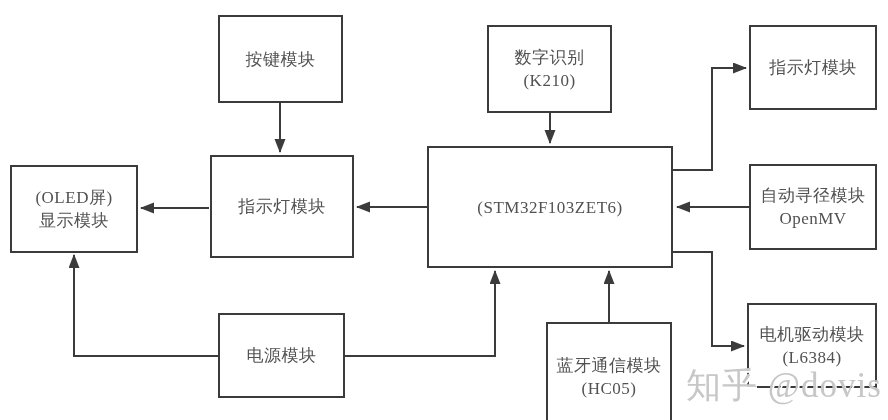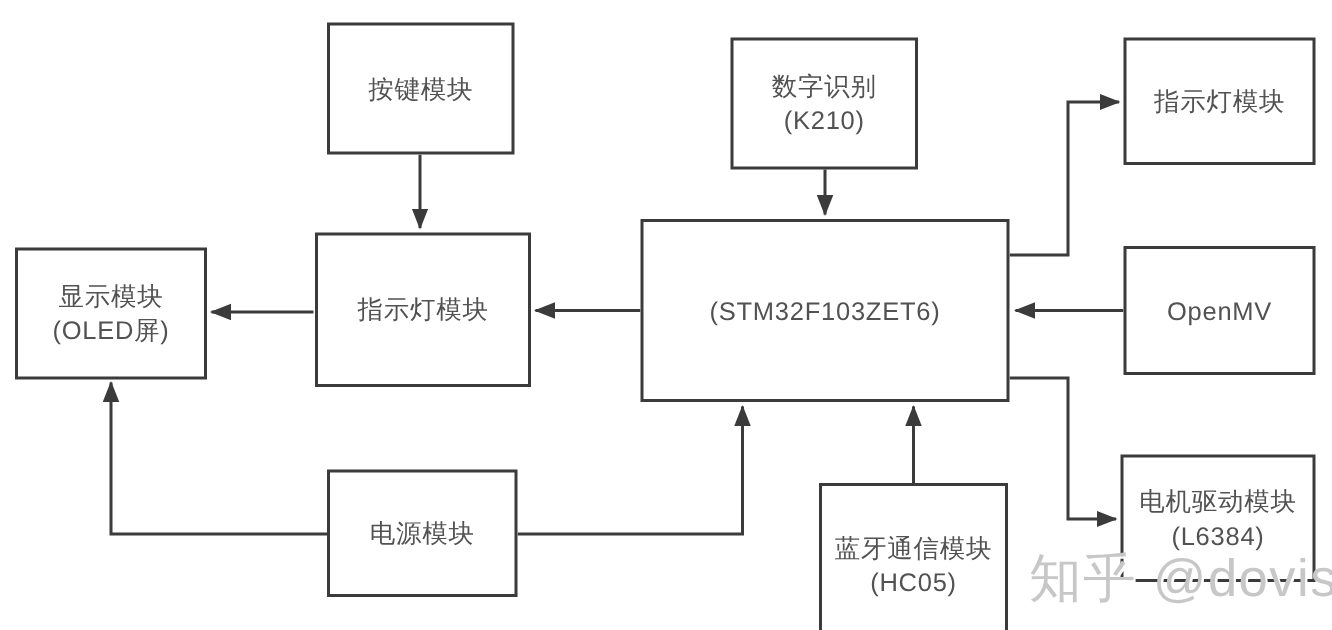--- a/index.html
+++ b/index.html
@@ -5,21 +5,21 @@
   html, body {
     margin: 0;
     padding: 0;
     background: #ffffff;
   }
   .stage {
     position: relative;
     width: 888px;
     height: 420px;
     background: var(--background, #ffffff);
-    font-family: Liberation Sans, sans-serif;
+    font-family: Liberation Serif, serif;
     overflow: hidden;
   }
   .wires {
     position: absolute;
     left: 0;
     top: 0;
   }
   .wire {
     stroke: var(--line, #3b3b3b);
     stroke-width: 2;
@@ -94,39 +94,40 @@
   </div>
 
   <div class="node" style="left:749px; top:25px; width:128px; height:85px;text-align:right;">
     <div class="label">
       <span class="line">指示灯模块</span>
     </div>
   </div>
 
   <div class="node" style="left:10px; top:165px; width:128px; height:88px;">
     <div class="label">
+      <span class="line">(OLED屏)</span>
       <span class="line">显示模块</span>
-      <span class="line">(OLED屏)</span>
     </div>
   </div>
 
   <div class="node" style="left:210px; top:155px; width:144px; height:103px;">
     <div class="label">
       <span class="line">指示灯模块</span>
     </div>
   </div>
 
   <div class="node" style="left:427px; top:146px; width:246px; height:122px;">
     <div class="label">
       <span class="line">(STM32F103ZET6)</span>
     </div>
   </div>
 
   <div class="node" style="left:749px; top:164px; width:128px; height:86px;">
     <div class="label">
+      <span class="line">自动寻径模块</span>
       <span class="line">OpenMV</span>
     </div>
   </div>
 
   <div class="node" style="left:218px; top:313px; width:127px; height:85px;">
     <div class="label">
       <span class="line">电源模块</span>
     </div>
   </div>
 

